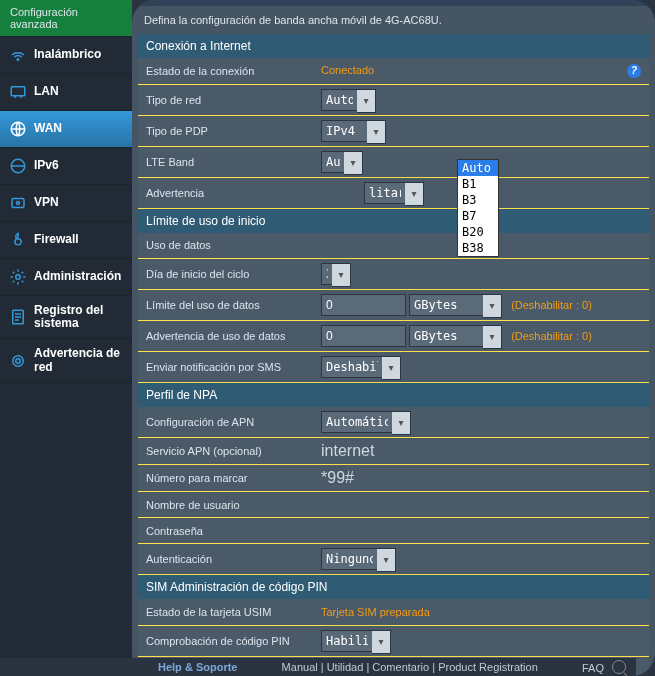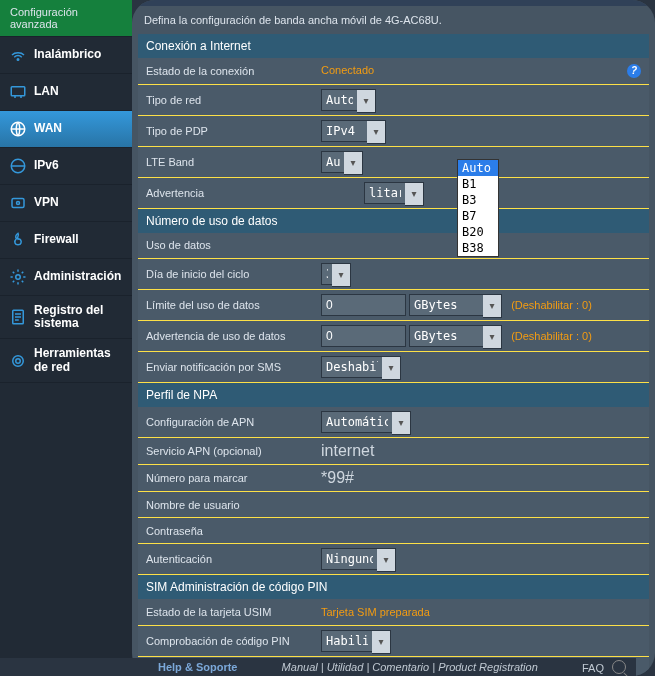--- a/index.html
+++ b/index.html
@@ -193,21 +193,21 @@
     display:flex;
     align-items:center;
     padding:0 10px;
     color:#7ba8d9;
     font-size:11px;
     justify-content: space-between;
     background:#2a3441;
     width:636px;
   }
   .footer-left { color:#7ba8d9; font-weight:bold; padding-left:148px;}
-  .footer-mid { color:#c0c9d2;font-style:italic; }
+  .footer-mid { color:#c0c9d2; }
   .footer-right { display:flex; gap:8px; align-items:flex-end; color:#c0c9d2;}
   .search-icon {
     width:14px;height:14px;
     border:1px solid #888;
     border-radius:50%;
     position:relative;
   }
   .search-icon::after{
     content:"";
     position:absolute;
@@ -297,21 +297,21 @@
       </span>
       <span class="nav-label">Registro del sistema</span>
     </div>
     <div class="sidebar-item">
       <span class="nav-icon">
         <svg width="18" height="18" viewBox="0 0 24 24" fill="none" stroke="currentColor" stroke-width="2">
             <circle cx="12" cy="12" r="3"></circle>
             <path d="M19 12a7 7 0 1 1-14 0 7 7 0 0 1 14 0z"></path>
           </svg>
       </span>
-      <span class="nav-label">Herramientas de red</span>
+      <span class="nav-label">Advertencia de red</span>
     </div>
   </div>
 
   <div class="main">
     <div class="page-bar"></div>
     <div class="page-desc">Defina la configuración de banda ancha móvil de 4G-AC68U.</div>
 
     <div class="section-header">Conexión a Internet</div>
     <table class="form-table">
       <tbody>
@@ -351,21 +351,21 @@
         <td class="value-cell">
           <span style="display:inline-block;width:40px"></span>
           <span class="select-wrap">
                 <select class="select-ctl" style="width:60px"><option>litar</option></select>
               </span>
         </td>
       </tr>
     </tbody>
       </table>
 
-    <div class="section-header">Número de uso de datos</div>
+    <div class="section-header">Límite de uso de inicio</div>
     <table class="form-table">
       <tbody>
           <tr>
         <td class="label-cell">Uso de datos</td>
         <td class="value-cell"></td>
       </tr>
       <tr>
         <td class="label-cell">Día de inicio del ciclo</td>
         <td class="value-cell">
           <span class="select-wrap">

